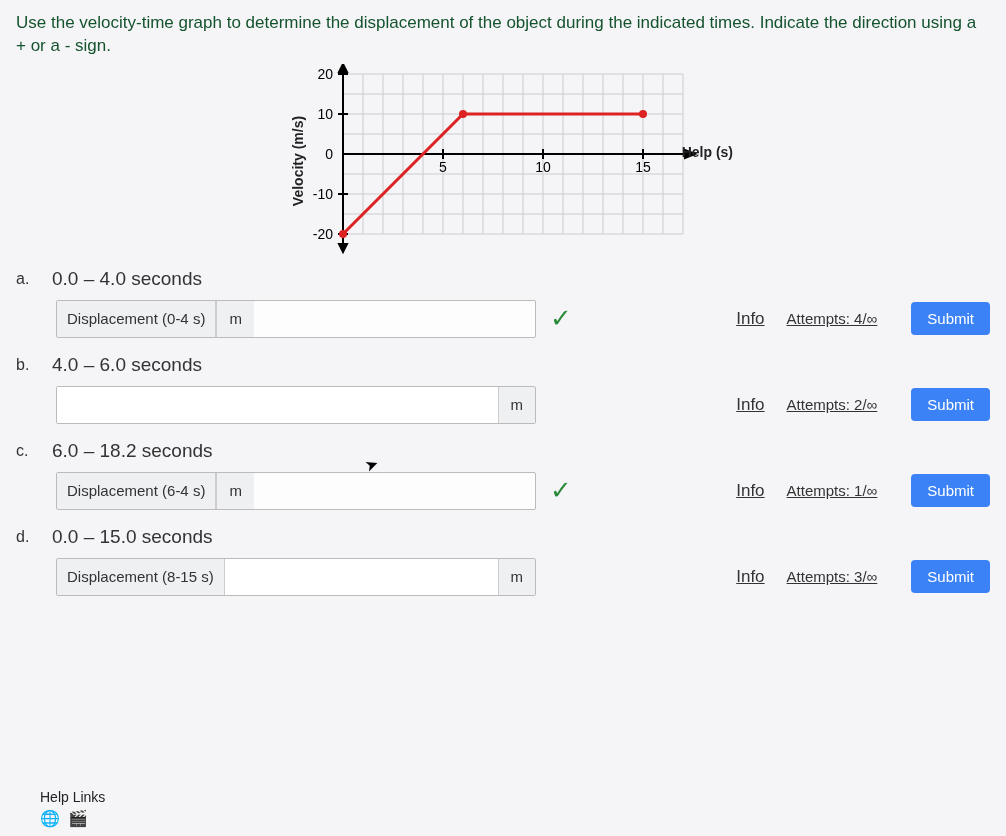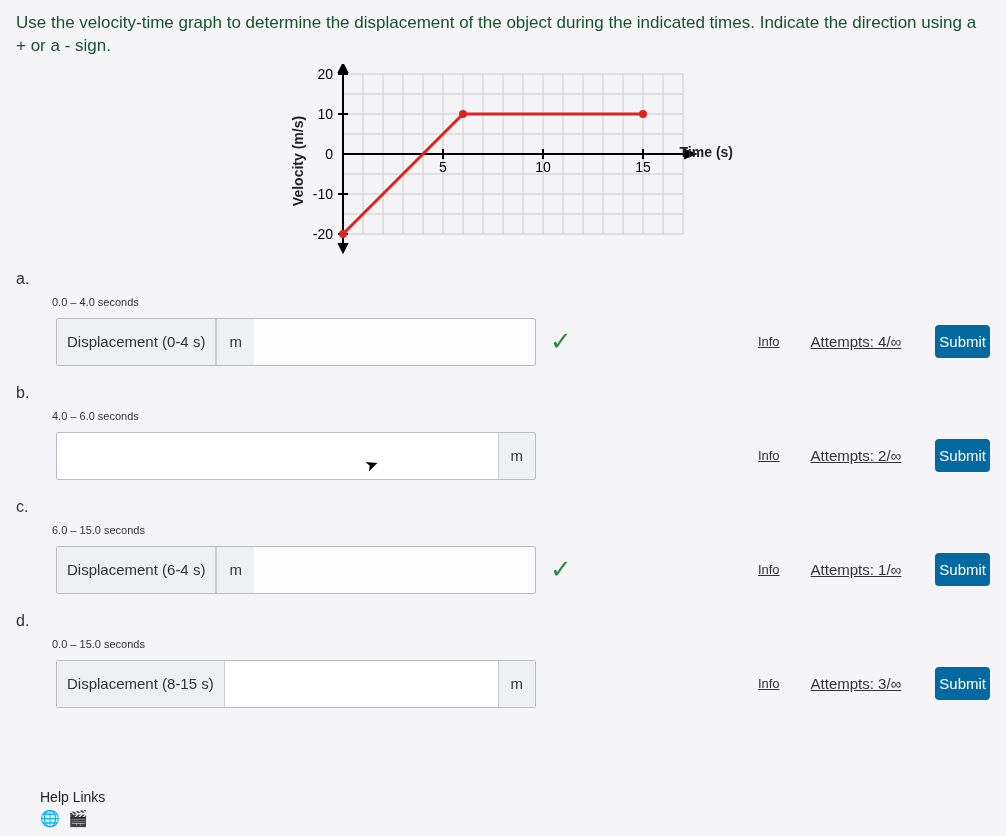--- a/index.html
+++ b/index.html
@@ -51,36 +51,35 @@
     margin-top: 10px;
     margin-bottom: 4px;
   }
   .q-letter {
     width: 18px;
     font-size: 16px;
     color: #333;
     padding-top: 2px;
   }
   .q-title {
-    font-size: 11px;
-    color: #333;
-    margin-top: 28px;
+    font-size: 19px;
+    color: #333;
   }
   .answer-row {
     display: flex;
     align-items: center;
     gap: 10px;
     margin: 10px 0 16px 40px;
   }
   .input-box {
     display: flex;
     align-items: stretch;
     border: 1px solid #bbb;
     background: #fdfdfd;
-    height: 48px;
+    height: 38px;
     width: 480px;
     border-radius: 2px;
   }
   .input-label {
     background: #eef0f2;
     border-right: 1px solid #ccc;
     padding: 0 10px;
     display: flex;
     align-items: center;
     font-size: 15px;
@@ -108,37 +107,37 @@
   .check {
     font-size: 26px;
     color: #2a8a3a;
     width: 30px;
     text-align: center;
   }
   .spacer { flex: 1; }
   .info-link {
     color: #333;
     text-decoration: underline;
-    font-size: 13px;
-    margin-right: 21px;
+    font-size: 17px;
+    margin-right: 12px;
     cursor: pointer;
   }
   .attempts-link {
     color: #333;
     text-decoration: underline;
     font-size: 15px;
     margin-right: 24px;
     cursor: pointer;
   }
   .submit-btn {
-    background: #0369a1;
+    background: #3b82f6;
     color: #fff;
     border: none;
     border-radius: 4px;
-    padding: 8px 4px;
+    padding: 8px 16px;
     font-size: 15px;
     cursor: pointer;
   }
   .help-links {
     position: absolute;
     left: 40px;
     bottom: 8px;
     font-size: 14px;
     font-weight: normal;
     color: #222;
@@ -160,21 +159,21 @@
   }
 </style>
 </head>
 <body>
 
 <div class="instructions">Use the velocity-time graph to determine the displacement of the object during the indicated times. Indicate the direction using a + or a - sign.</div>
 
 <div class="chart-wrap">
   <div class="chart">
     <div class="ylabel">Velocity (m/s)</div>
-    <div class="xlabel">Time (s)</div>
+    <div class="xlabel">Help (s)</div>
     <svg width="440" height="190">
 
       <g stroke="#ccc" stroke-width="1">
         <line x1="60" y1="10" x2="400" y2="10"></line>
         <line x1="60" y1="30" x2="400" y2="30"></line>
         <line x1="60" y1="50" x2="400" y2="50"></line>
         <line x1="60" y1="70" x2="400" y2="70"></line>
         <line x1="60" y1="90" x2="400" y2="90"></line>
         <line x1="60" y1="110" x2="400" y2="110"></line>
         <line x1="60" y1="130" x2="400" y2="130"></line>
@@ -275,21 +274,21 @@
   </div>
   <div class="check"></div>
   <div class="spacer"></div>
   <span class="info-link">Info</span>
   <span class="attempts-link">Attempts: 2/∞</span>
   <button class="submit-btn">Submit</button>
 </div>
 
 <div class="q-row">
   <div class="q-letter">c.</div>
-  <div class="q-title">6.0 – 15.0 seconds</div>
+  <div class="q-title">6.0 – 18.2 seconds</div>
 </div>
 <div class="answer-row">
   <div class="input-box">
     <div class="input-label">Displacement (6-4 s)</div>
     <div class="input-unit">m</div>
   </div>
   <div class="check">✓</div>
   <div class="spacer"></div>
   <span class="info-link">Info</span>
   <span class="attempts-link">Attempts: 1/∞</span>

